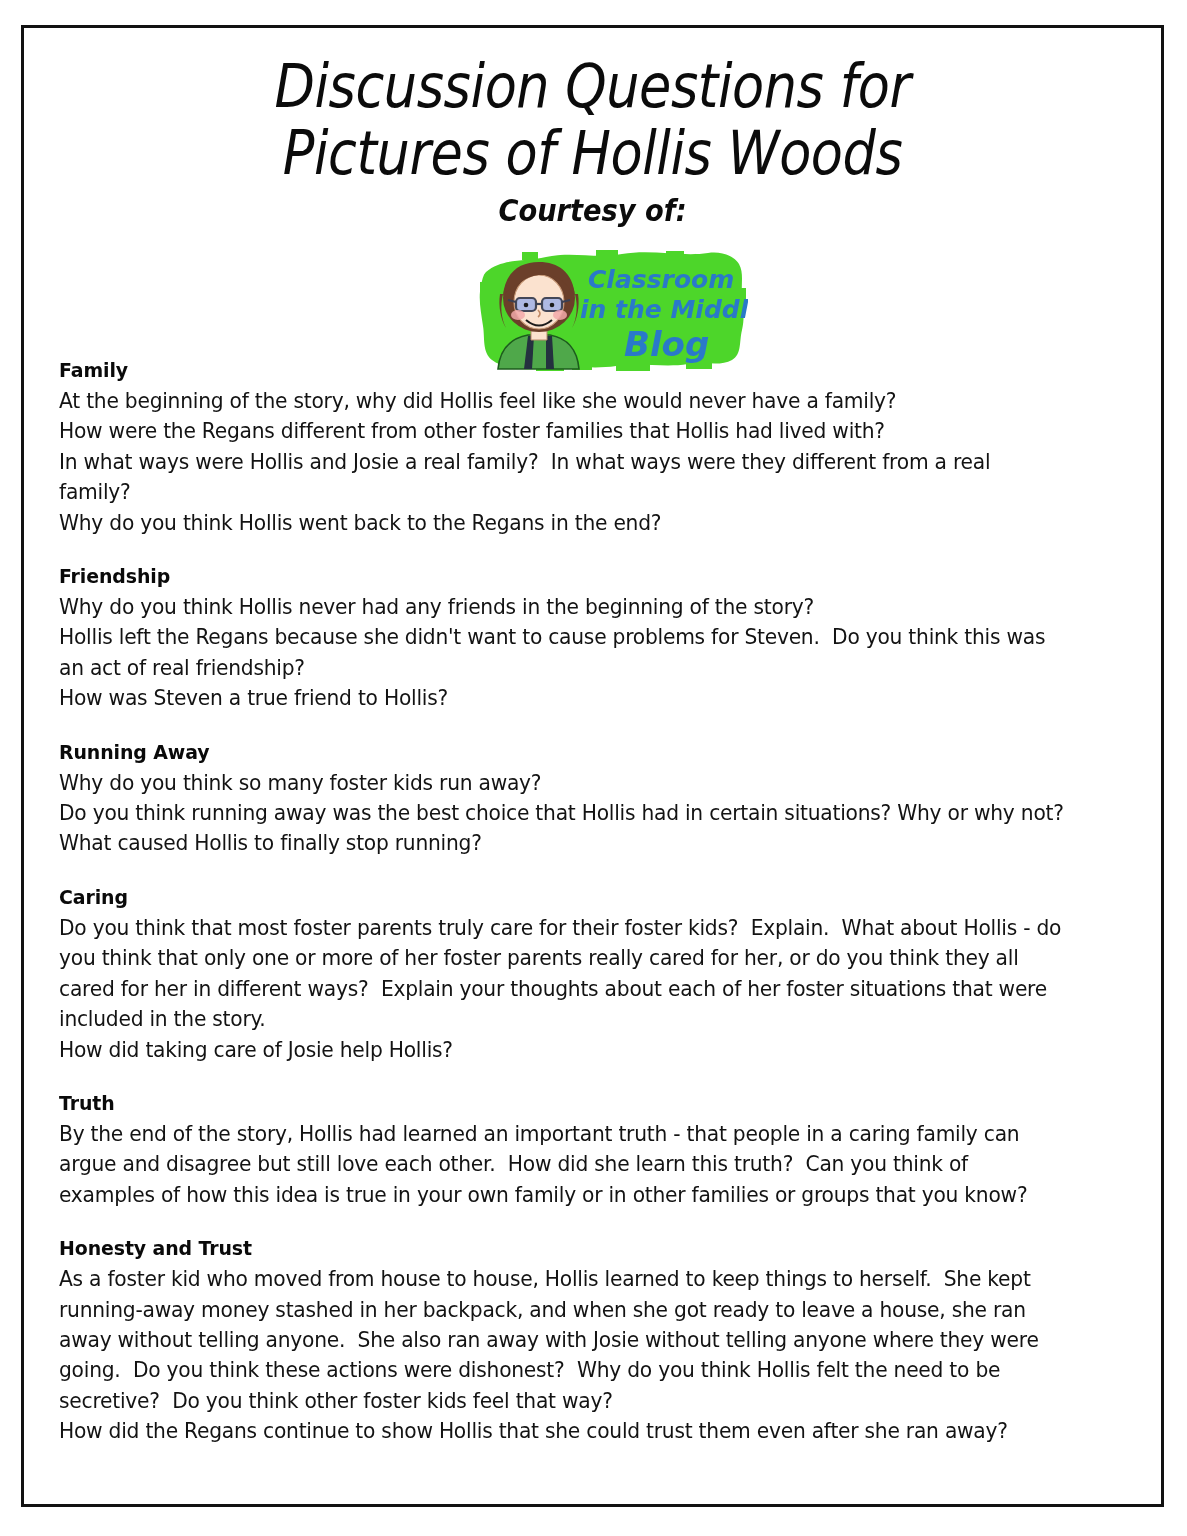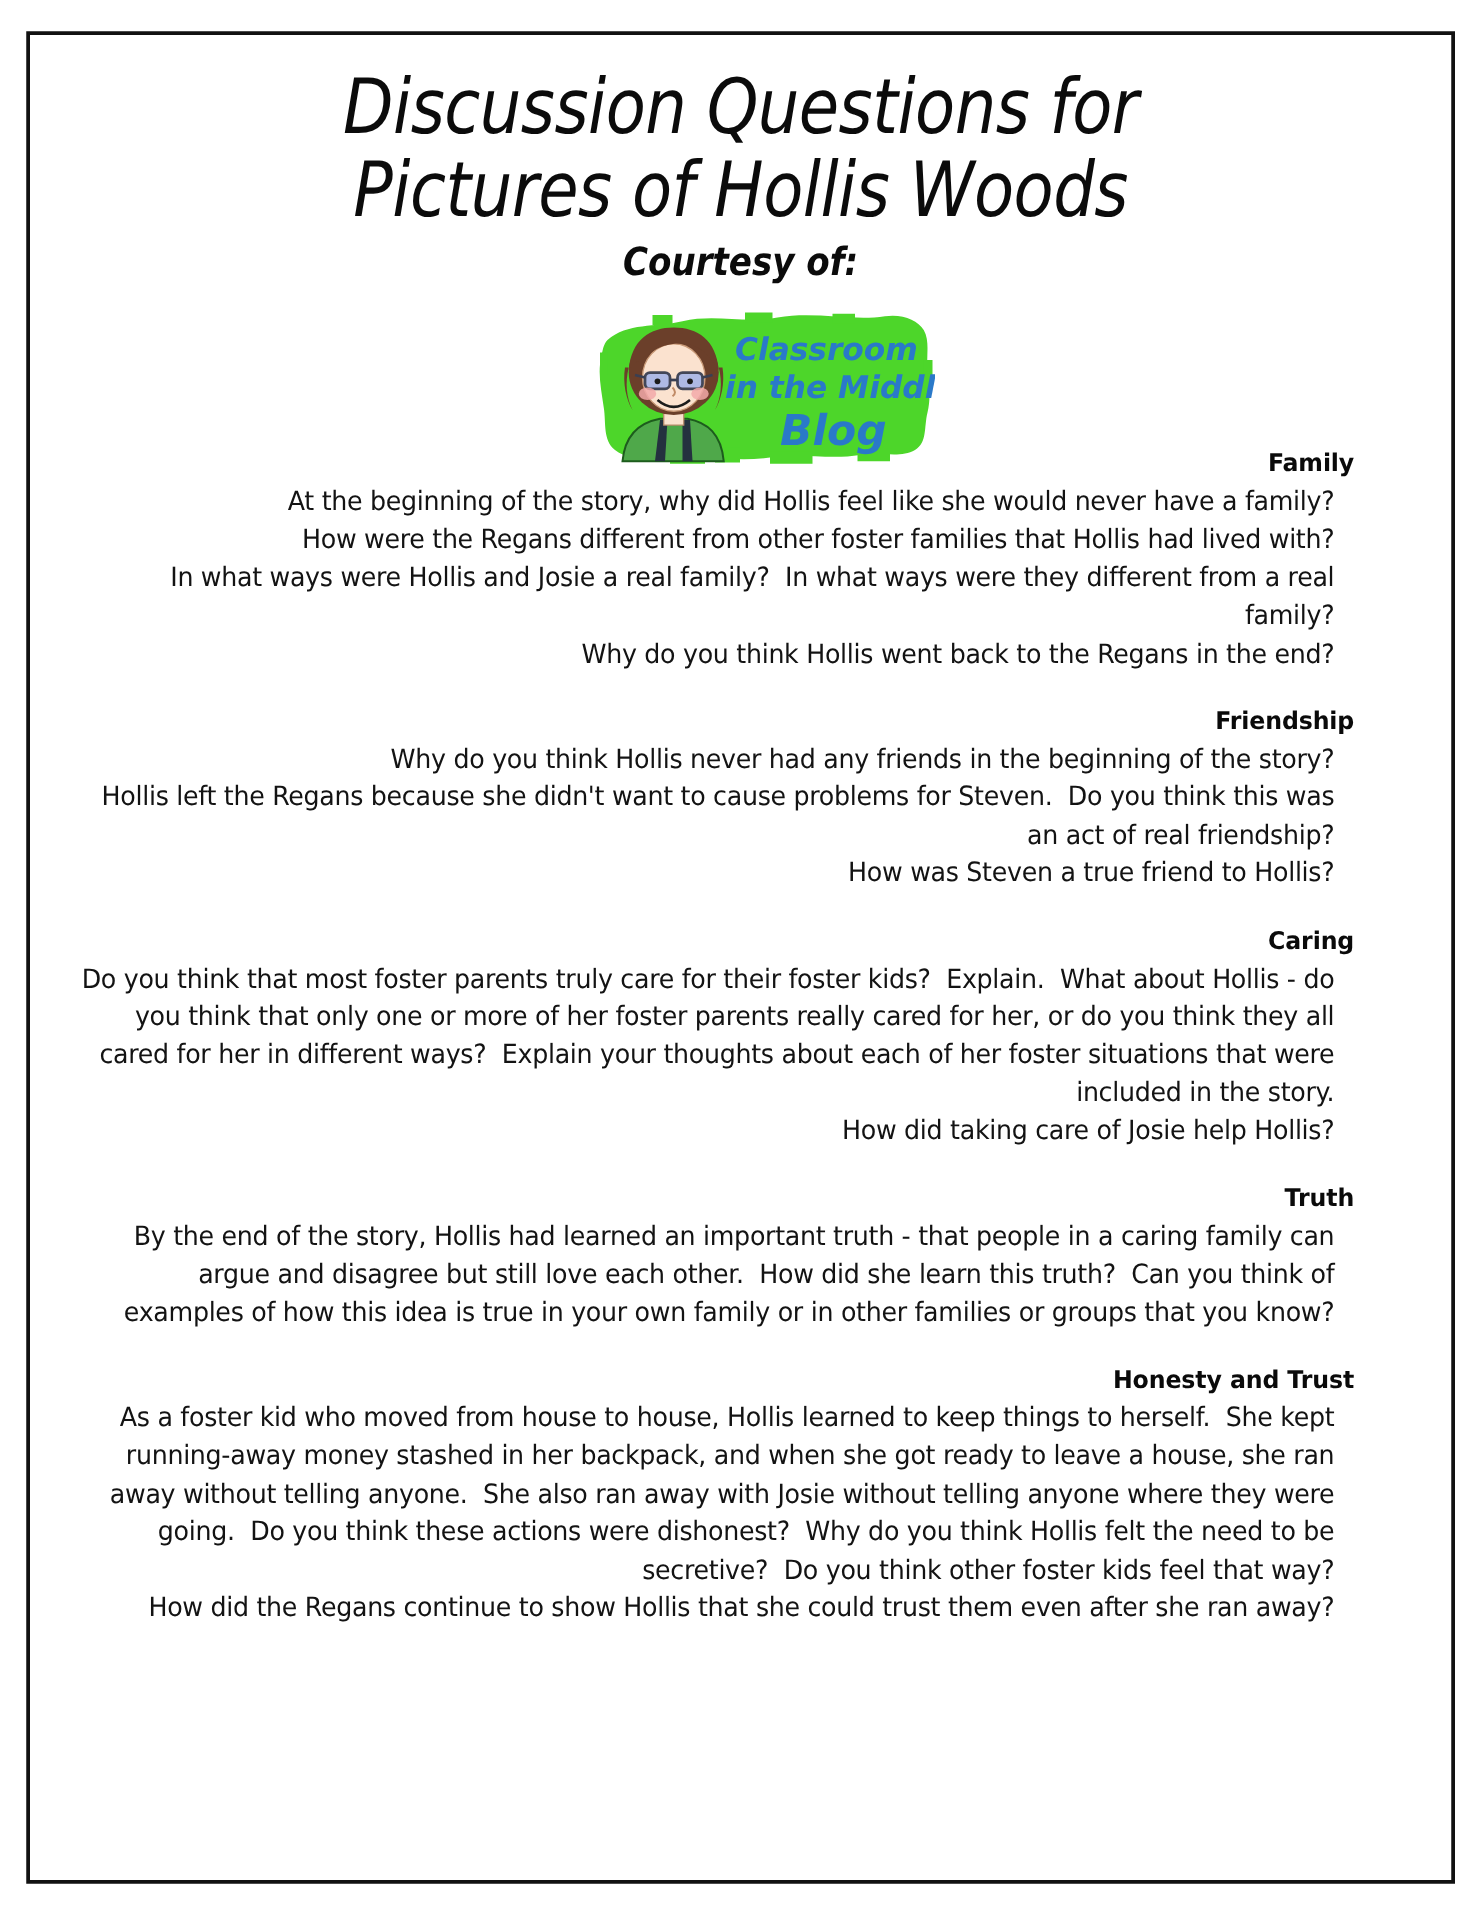--- a/index.html
+++ b/index.html
@@ -75,21 +75,21 @@
   }
   .logo svg { display: block; width: 272px; height: 124px; }
 
   
   .content {
     position: absolute;
     left: 59px;
     top: 358px;
     width: 1056px;
   }
-  .section { margin: 0 0 26px 0; text-align: right; }
+  .section { margin: 0 0 26px 0; }
   .section:last-child { margin-bottom: 0; }
   .section-heading {
     font-family: "DejaVu Sans", sans-serif;
     font-size: 19.5px;
     line-height: 26px;
     font-weight: 700;
     color: #0a0a0a;
     margin: 0 0 2px 0;
     letter-spacing: -0.1px;
     transform: scaleX(0.97);
@@ -203,20 +203,26 @@
       <p class="q">Why do you think Hollis went back to the Regans in the end?</p>
     </div>
 
     <div class="section sec-friend">
       <div class="section-heading">Friendship</div>
       <p class="q">Why do you think Hollis never had any friends in the beginning of the story?</p>
       <p class="q">Hollis left the Regans because she didn't want to cause problems for Steven.  Do you think this was an act of real friendship?</p>
       <p class="q">How was Steven a true friend to Hollis?</p>
     </div>
 
+    <div class="section sec-running">
+      <div class="section-heading">Running Away</div>
+      <p class="q">Why do you think so many foster kids run away?</p>
+      <p class="q">Do you think running away was the best choice that Hollis had in certain situations? Why or why not?</p>
+      <p class="q">What caused Hollis to finally stop running?</p>
+    </div>
 
     <div class="section sec-caring">
       <div class="section-heading">Caring</div>
       <p class="q">Do you think that most foster parents truly care for their foster kids?  Explain.  What about Hollis - do you think that only one or more of her foster parents really cared for her, or do you think they all cared for her in different ways?  Explain your thoughts about each of her foster situations that were included in the story.</p>
       <p class="q">How did taking care of Josie help Hollis?</p>
     </div>
 
     <div class="section sec-truth">
       <div class="section-heading">Truth</div>
       <p class="q">By the end of the story, Hollis had learned an important truth - that people in a caring family can argue and disagree but still love each other.  How did she learn this truth?  Can you think of examples of how this idea is true in your own family or in other families or groups that you know?</p>

